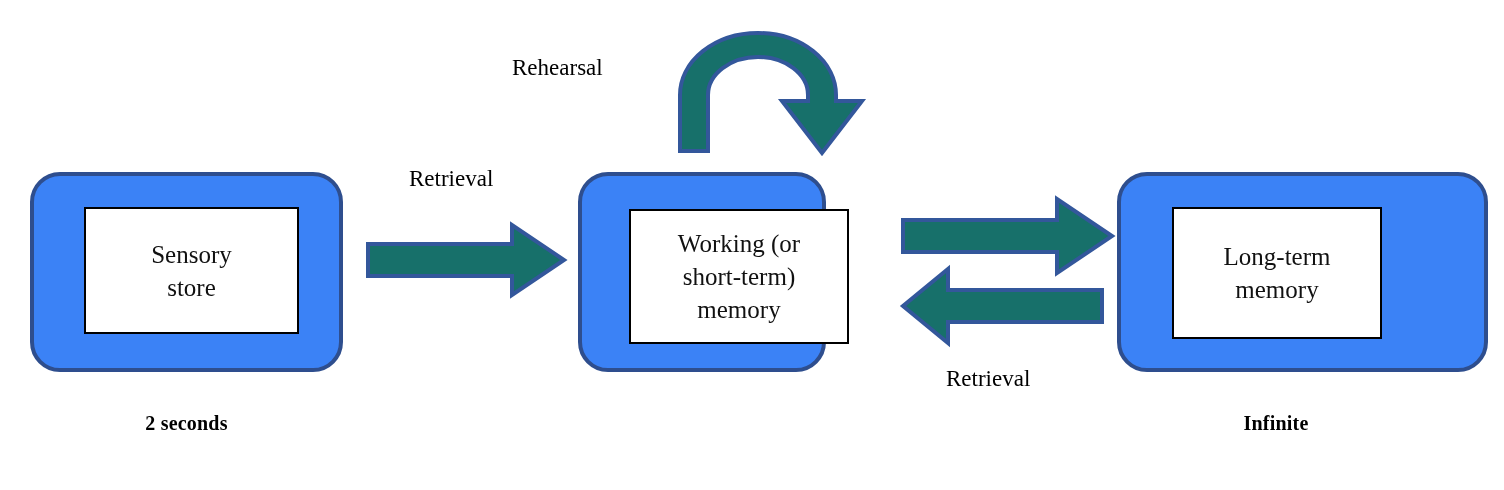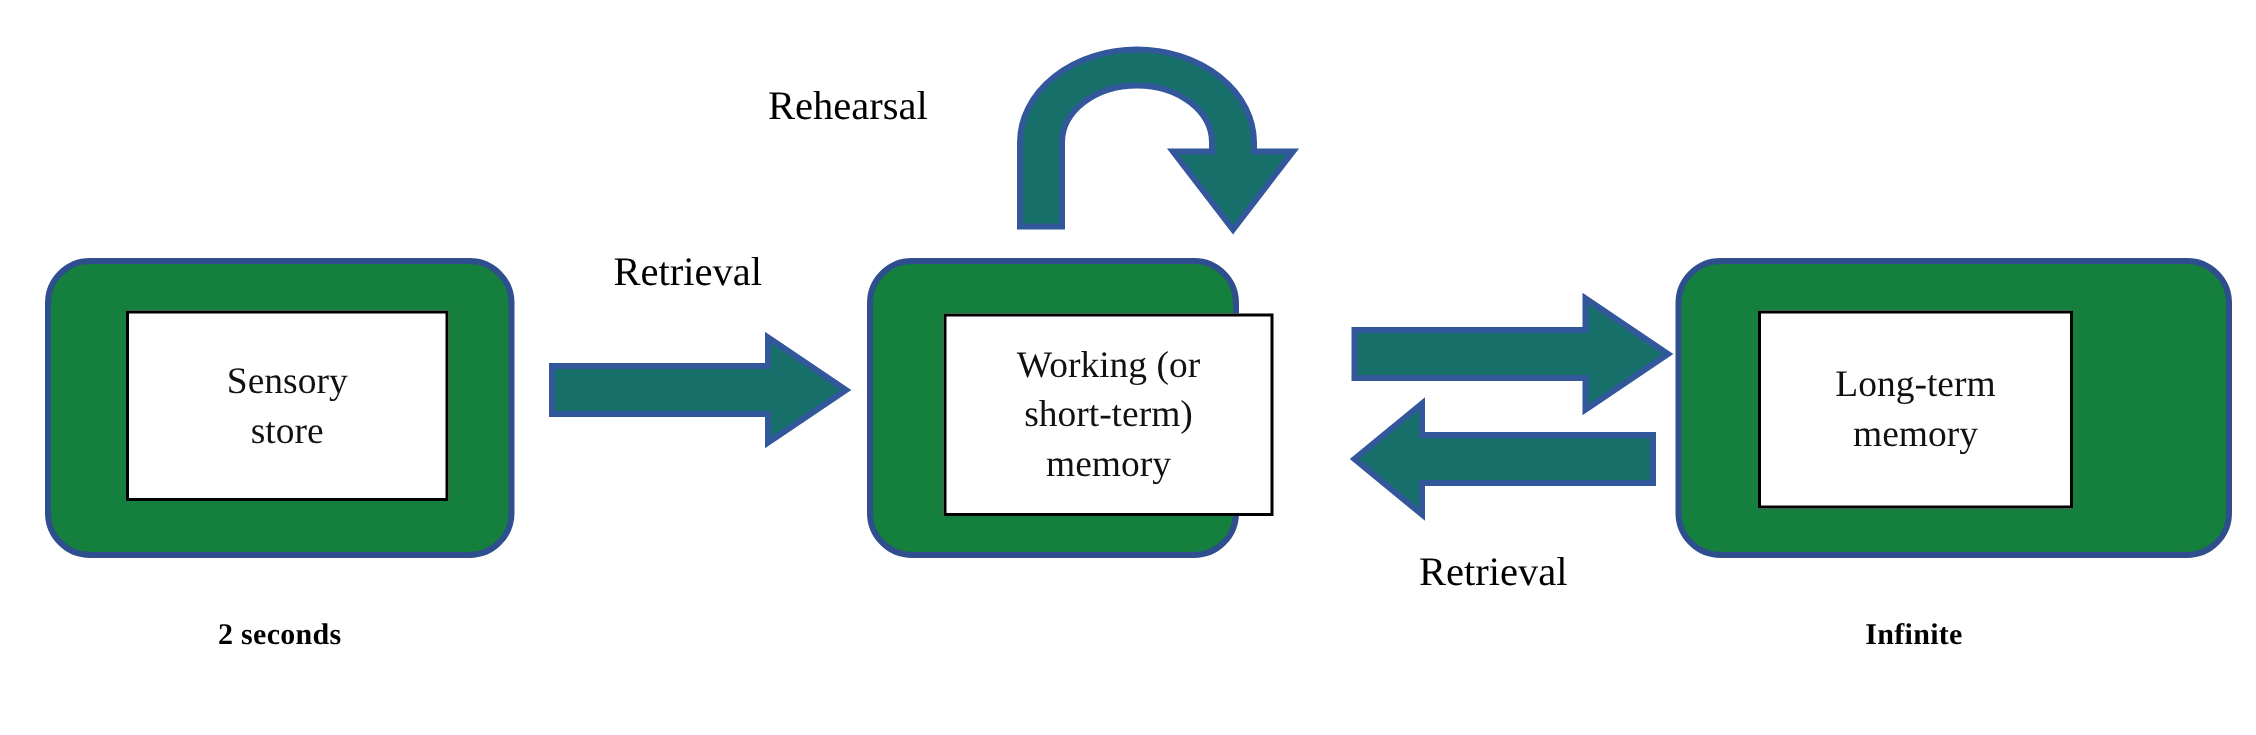--- a/index.html
+++ b/index.html
@@ -14,21 +14,21 @@
     background: #ffffff;
     overflow: hidden;
     font-family: "Liberation Serif", "DejaVu Serif", serif;
     color: #000000;
   }
 
   
   .store-box {
     position: absolute;
     box-sizing: border-box;
-    background: #15803d;
+    background: #3b82f6;
     border: 4px solid #2E4E8E;
     border-radius: 30px;
   }
   .store-inner {
     position: absolute;
     box-sizing: border-box;
     background: #ffffff;
     border: 2px solid #000000;
     display: flex;
     align-items: center;
@@ -58,21 +58,21 @@
     text-align: center;
     white-space: nowrap;
   }
   #dur-sensory  { left: 30px;   top: 412px; width: 313px; }
   #dur-working  { left: 578px;  top: 412px; width: 312px; }
   #dur-longterm { left: 1117px; top: 412px; width: 318px; }
 
   
   .process-label {
     position: absolute;
-    font-size: 27px;
+    font-size: 23px;
     white-space: nowrap;
   }
   #label-attention { left: 409px; top: 166px; }
   #label-rehearsal { left: 512px; top: 55px;  }
   #label-encoding  { left: 940px; top: 144px; }
   #label-retrieval { left: 946px; top: 366px; }
 
   
   .arrow-svg {
     position: absolute;

